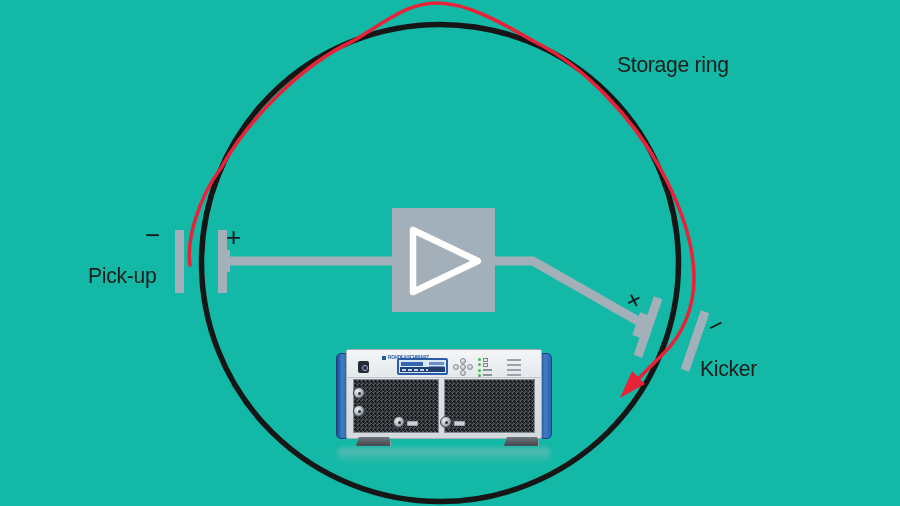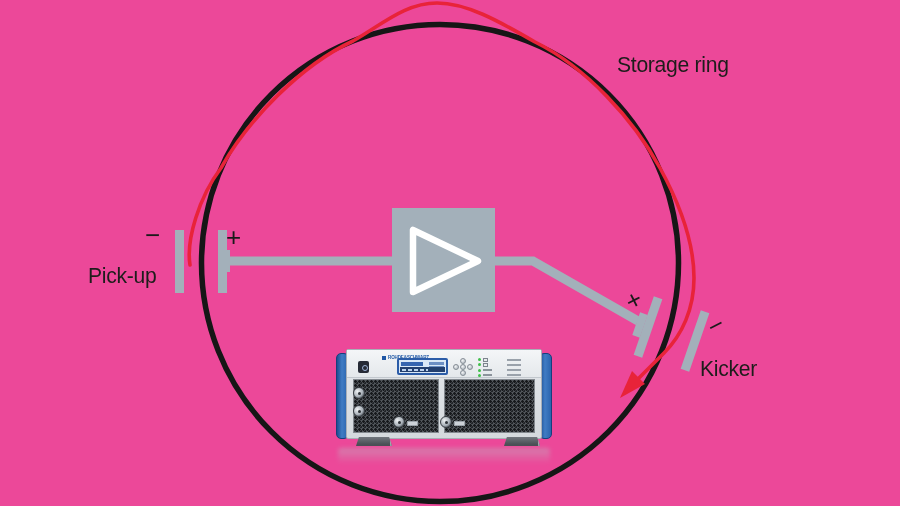--- a/index.html
+++ b/index.html
@@ -1,17 +1,17 @@
 <!DOCTYPE html>
 <html><head>
 <meta charset="utf-8">
 <style>
   * { margin:0; padding:0; box-sizing:border-box; }
   body { background:#fff; font-family:"Liberation Sans", sans-serif; }
-  .stage { position:relative; width:900px; height:506px; background:#ec4899; overflow:hidden; }
+  .stage { position:relative; width:900px; height:506px; background:#14b8a6; overflow:hidden; }
 
   
   .lbl { position:absolute; color:#1d1d1b; font-size:22px; font-weight:400;
          letter-spacing:-0.3px; transform:scaleX(0.96); transform-origin:left top;
          white-space:nowrap; z-index:30; }
   .sign { position:absolute; color:#1a1a1a; font-size:26px; font-weight:500;
           line-height:1; z-index:30; }
   #storage-ring-label { left:617px; top:52px; }
   #pickup-label  { left:88px;  top:263px; }
   #kicker-label  { left:700px; top:356px; }

